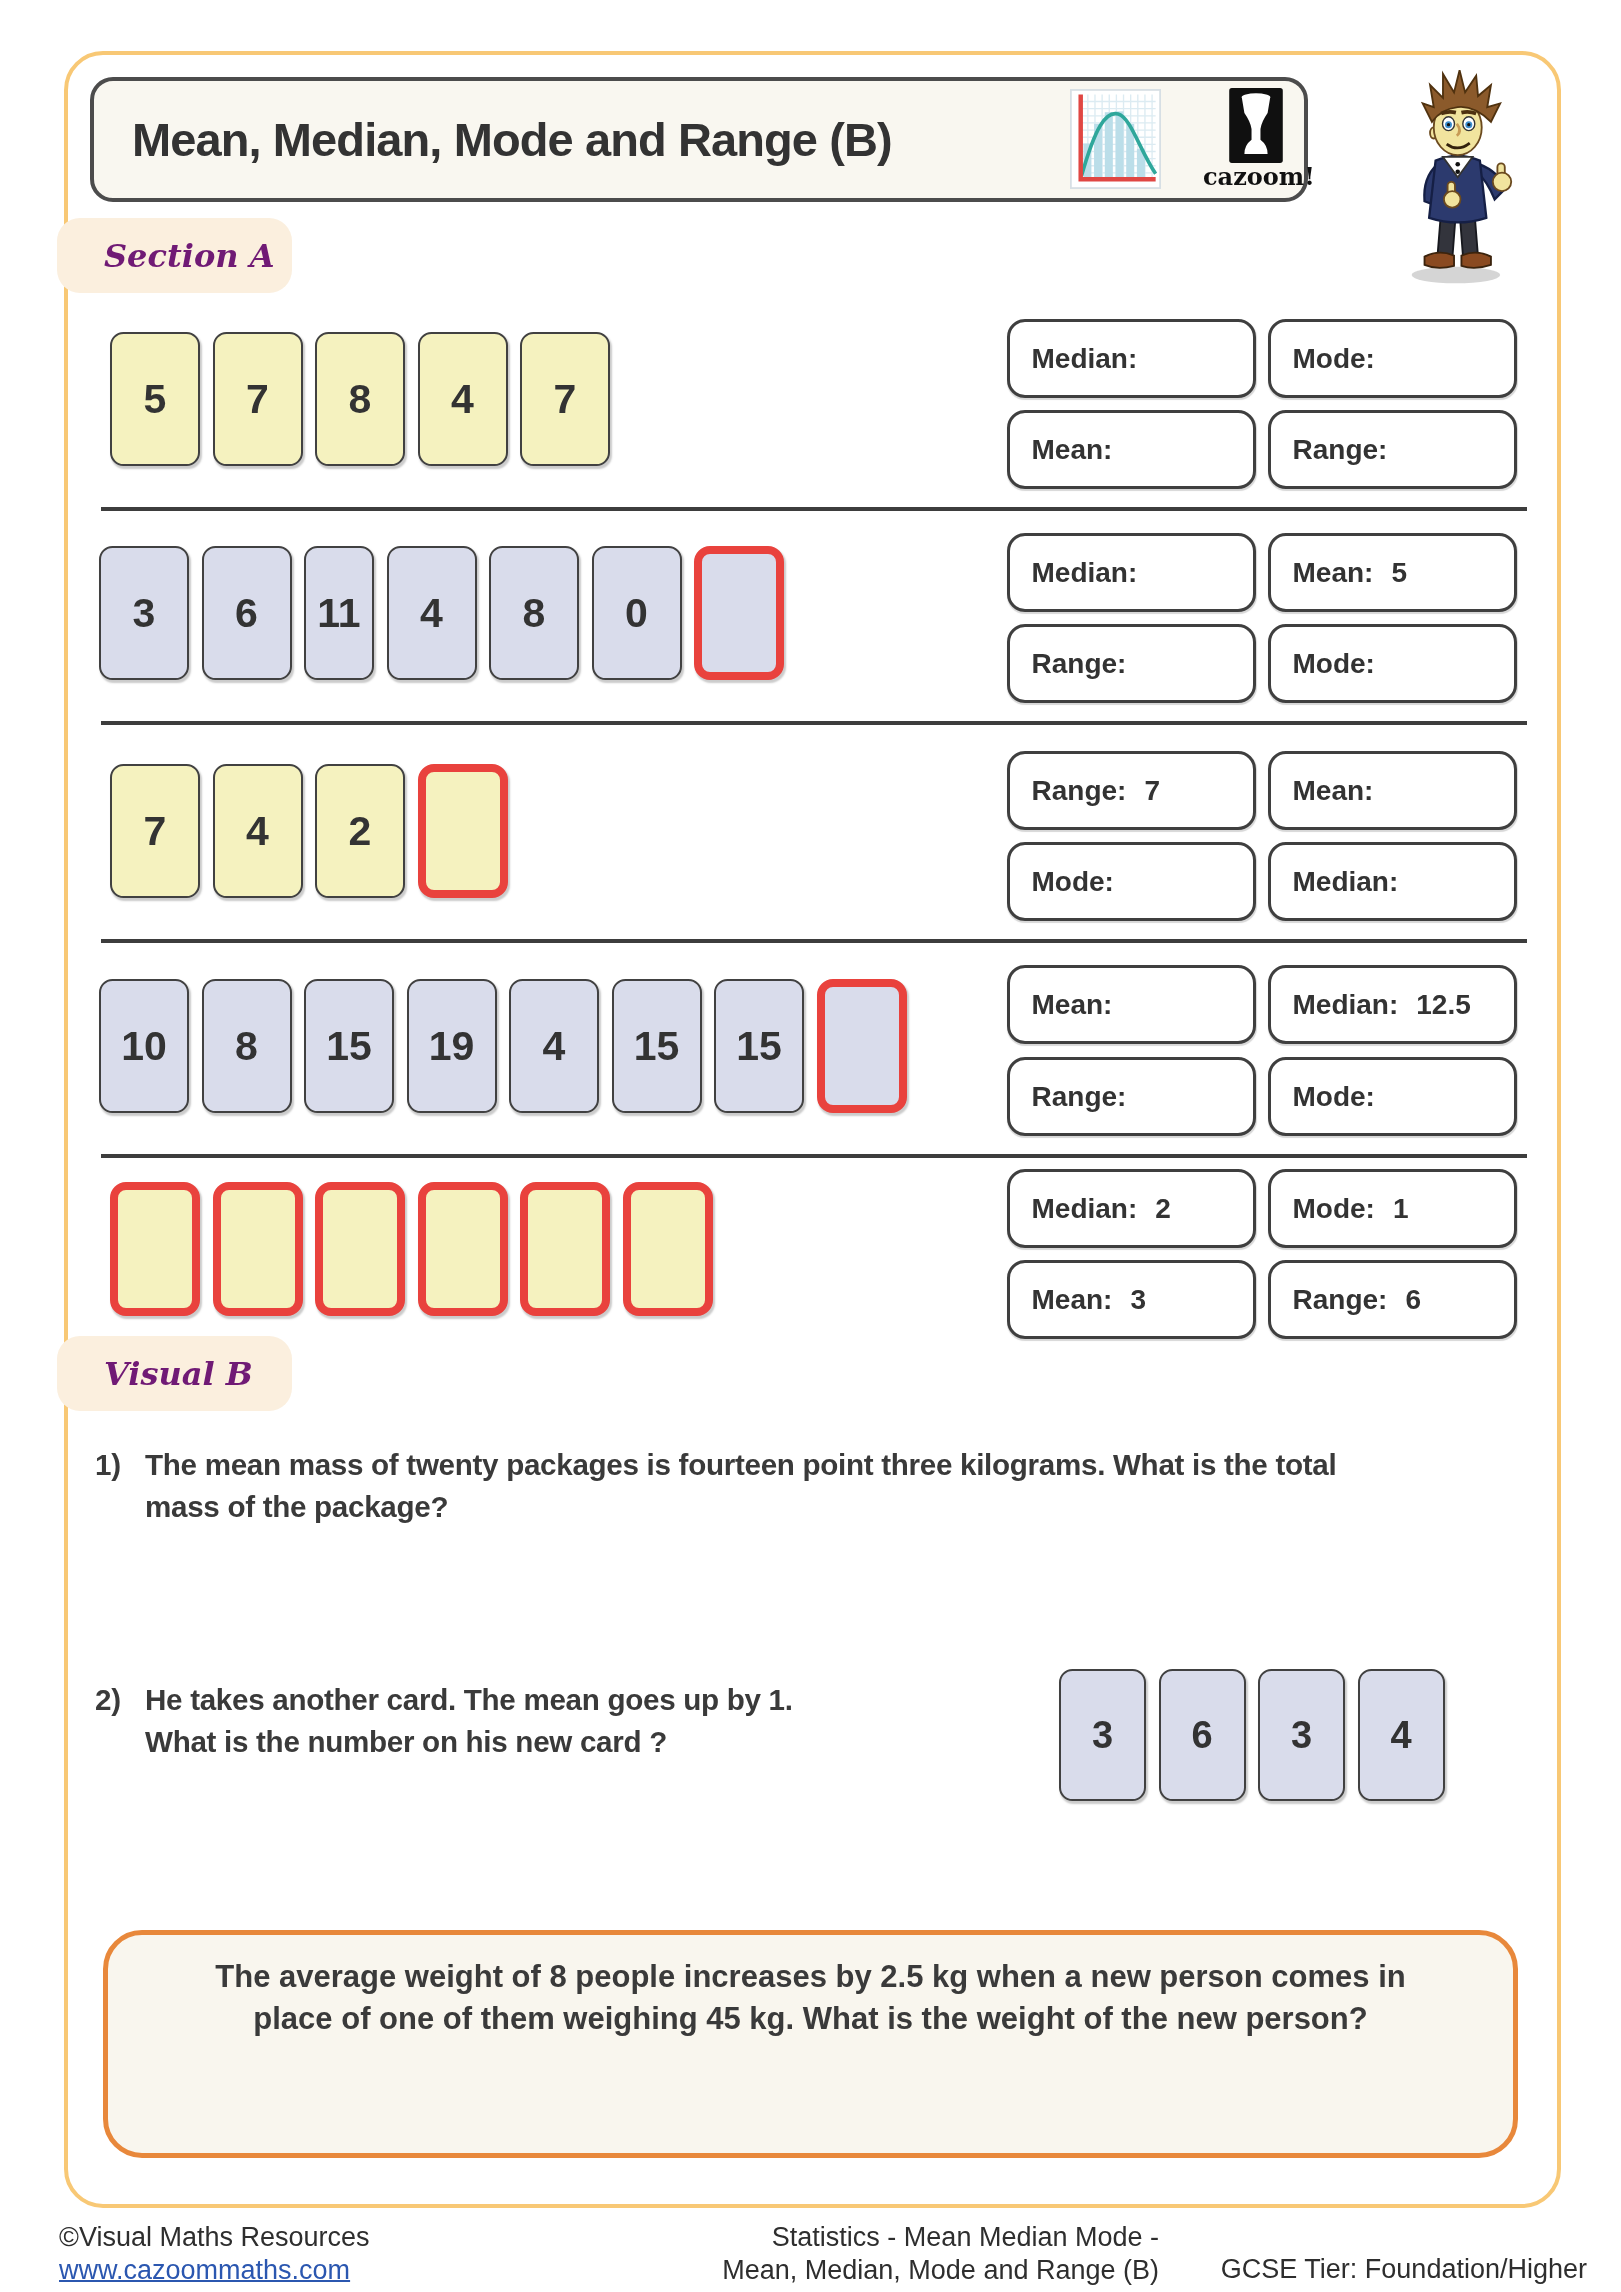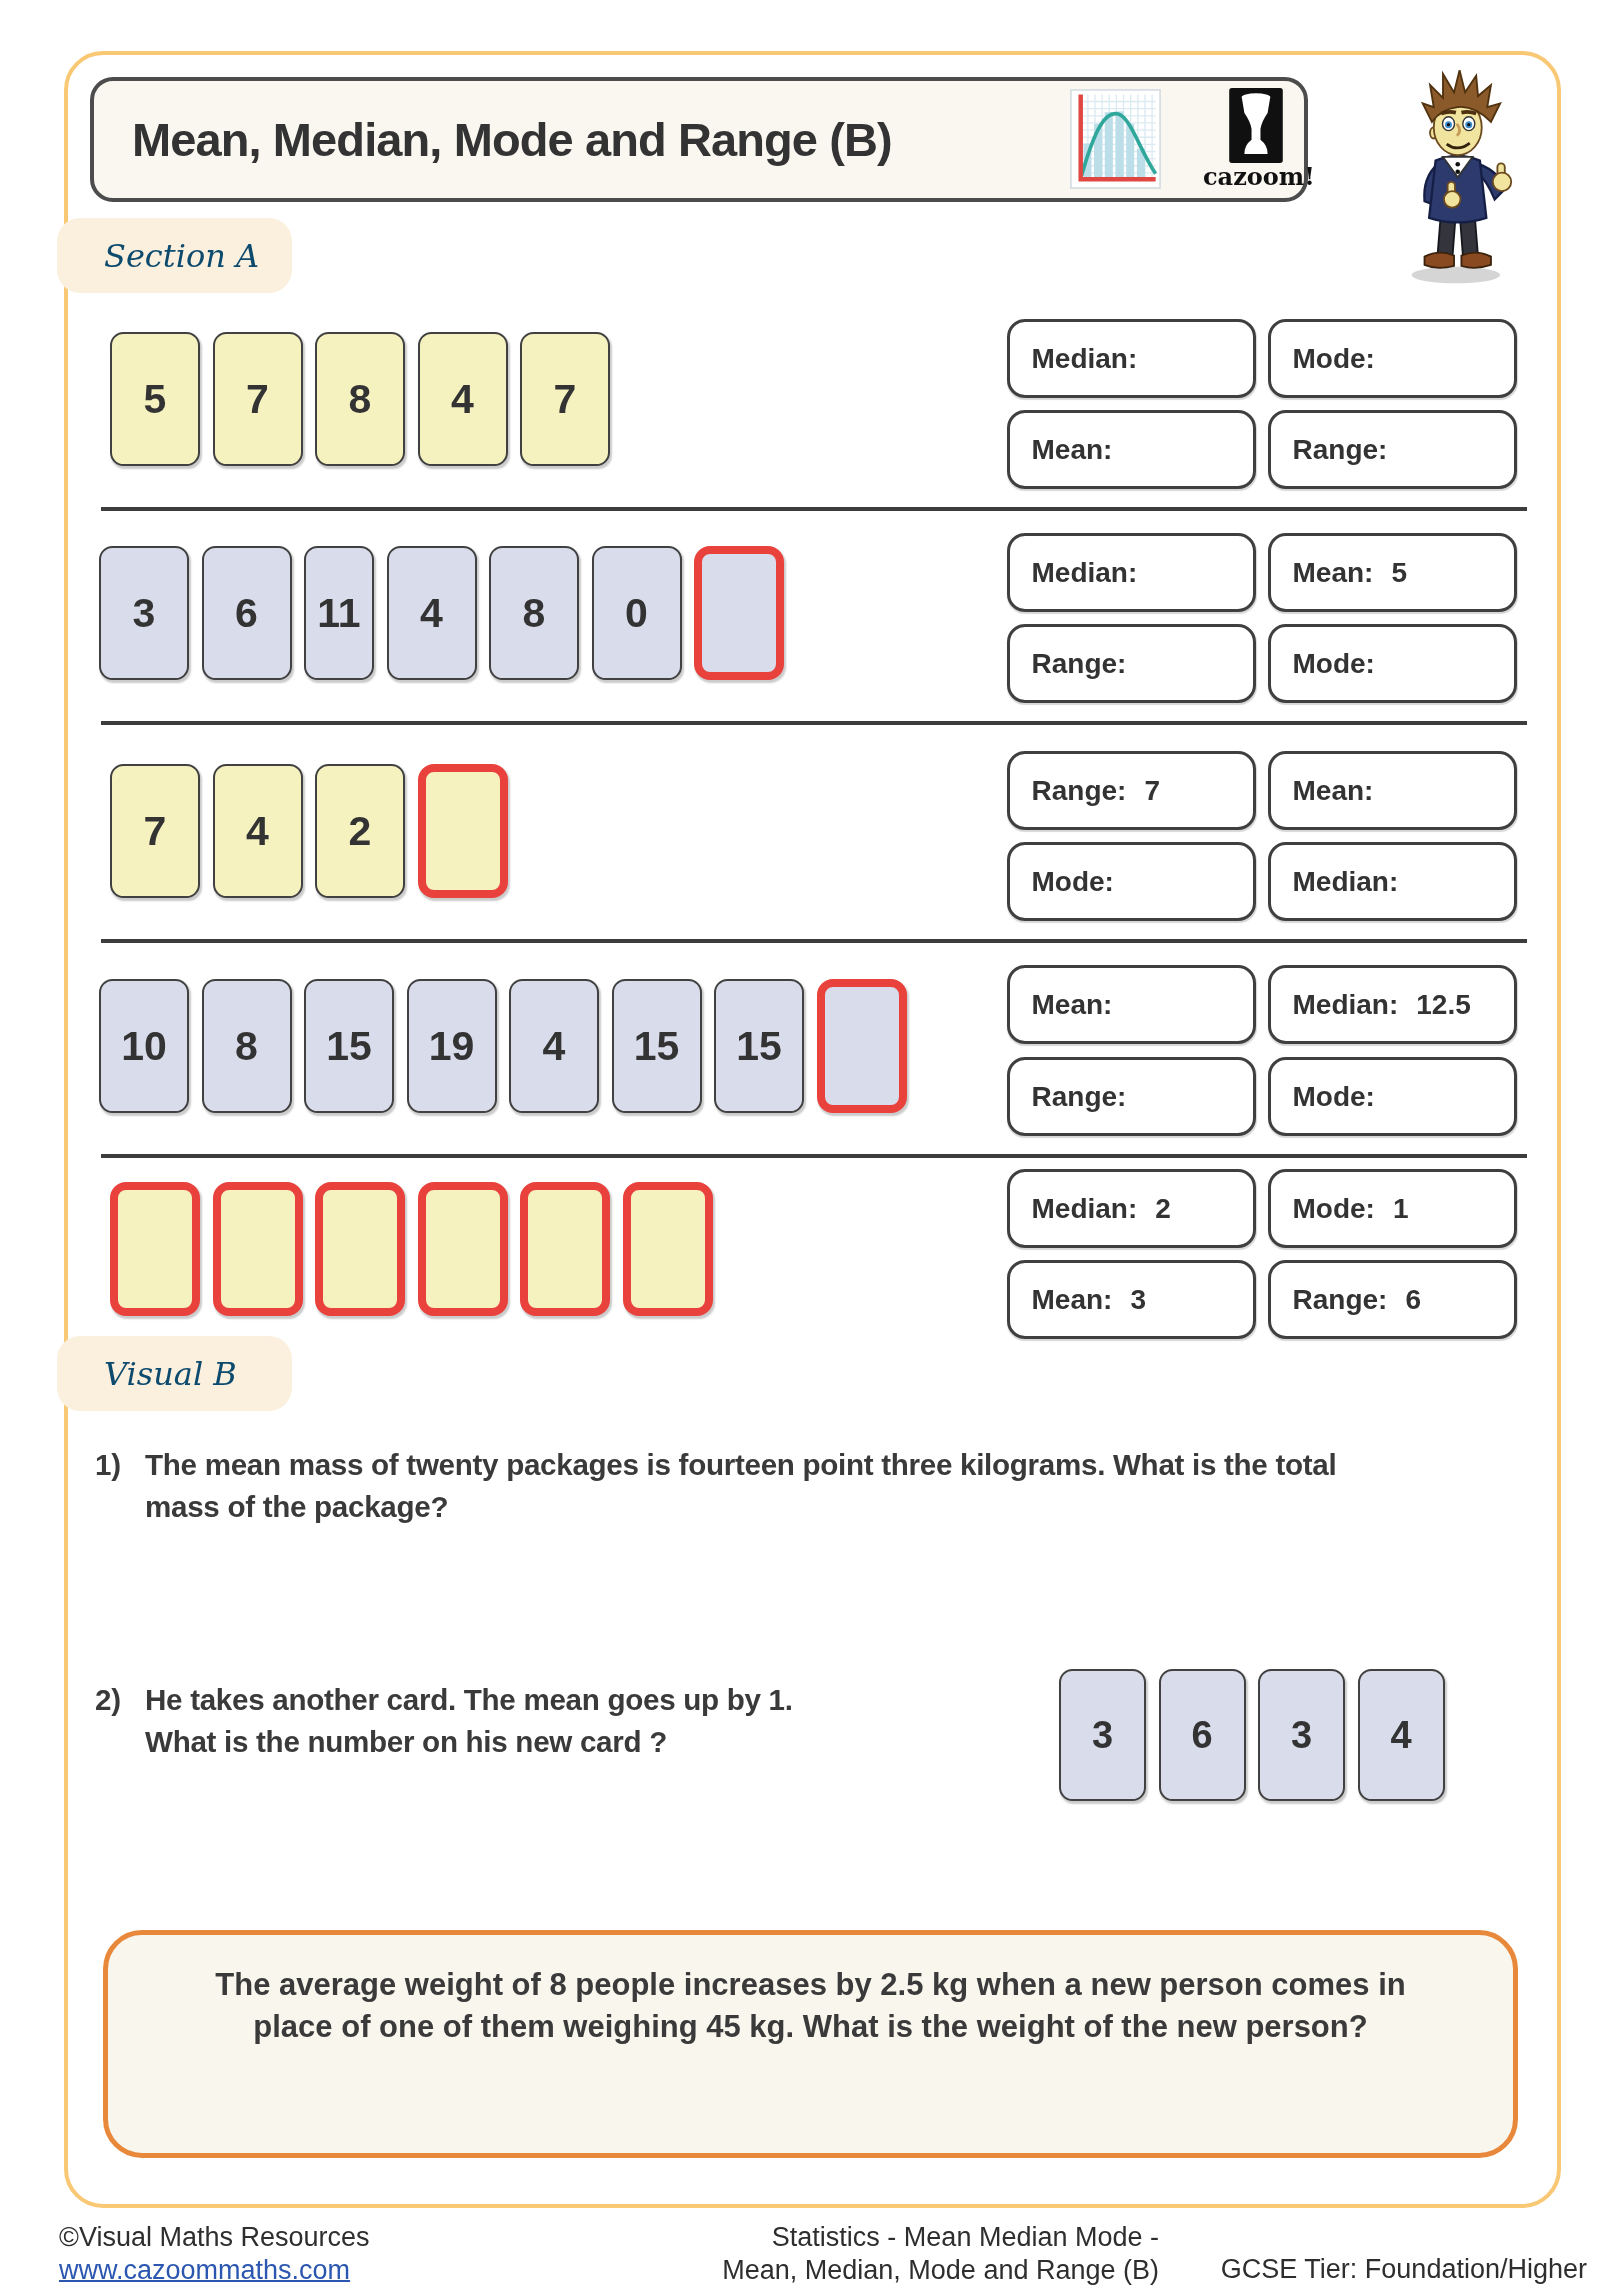--- a/index.html
+++ b/index.html
@@ -20,21 +20,21 @@
   .logo-mark { display:block; margin:0 auto; }
   .logo-text { display:block; margin-top:1.8px; font-family:"DejaVu Serif",serif; font-weight:bold; font-size:24px; color:#111; line-height:1;text-align:center; }
 
   .mascot { position:absolute; left:1400px; top:61px; width:121px; height:226px; z-index:4; }
 
   
   .section-label { position:absolute; left:57px; width:235px; height:75px;
                    background:var(--section-label-bg,#FBEFDE); border-radius:23px;
                    display:flex; align-items:center; z-index:2; }
   .section-label span { padding-left:47px; font-family:"DejaVu Serif",serif; font-style:italic;
-                        font-weight:normal; font-size:32px; color:#0c4a6e; }
+                        font-weight:bold; font-size:32px; color:#701a75; }
   #section-a-label { top:218px; }
   #section-b-label { top:1336px; }
 
   
   .cards { position:absolute; display:flex; gap:12.5px; z-index:1; }
   .card { border:2.7px solid #414141; border-radius:13.4px; background:#fff;
           box-shadow:1.8px 2.7px 1.8px rgba(125,125,125,.40);
           display:flex; align-items:center; justify-content:center; }
   .card span { font-weight:bold; color:#333; }
   .c-yellow   { background:var(--card-yellow,#F5F2BF); }
@@ -58,21 +58,21 @@
   #q2 { left:95px; top:1679px; }
   #q2-cards { position:absolute; left:1059px; top:1669px; display:flex; gap:12.5px; }
 
   
   .extension { position:absolute; left:103px; top:1930px; width:1415px; height:228px;
                background:#F9F6EE; border:5.4px solid var(--extension-border,#E8883B);
                border-radius:39px; text-align:center; }
   .ext-title { margin-top:23px; font-family:"DejaVu Serif",serif; font-style:italic;
                font-weight:bold; font-size:36px; color:#333; }
   .ext-line { font-size:31px; font-weight:bold; color:#3a3a3a; line-height:42px; }
-  .ext-line.first { margin-top:29px; }
+  .ext-line.first { margin-top:21px; }
 
   
   .footer { position:absolute; left:0; top:2221px; width:1621px; font-size:27px; color:#2e2e2e; }
   .footer-left { position:absolute; left:59px; top:0; line-height:33px; }
   .footer-link { color:var(--link-blue,#2B57B0); text-decoration:underline; text-decoration-thickness:1.8px; }
   .footer-center { position:absolute; left:514px; top:0; width:645px; text-align:right; line-height:33px; }
   .footer-right { position:absolute; right:34px; top:33px; }
 </style>
 </head>
 <body>

